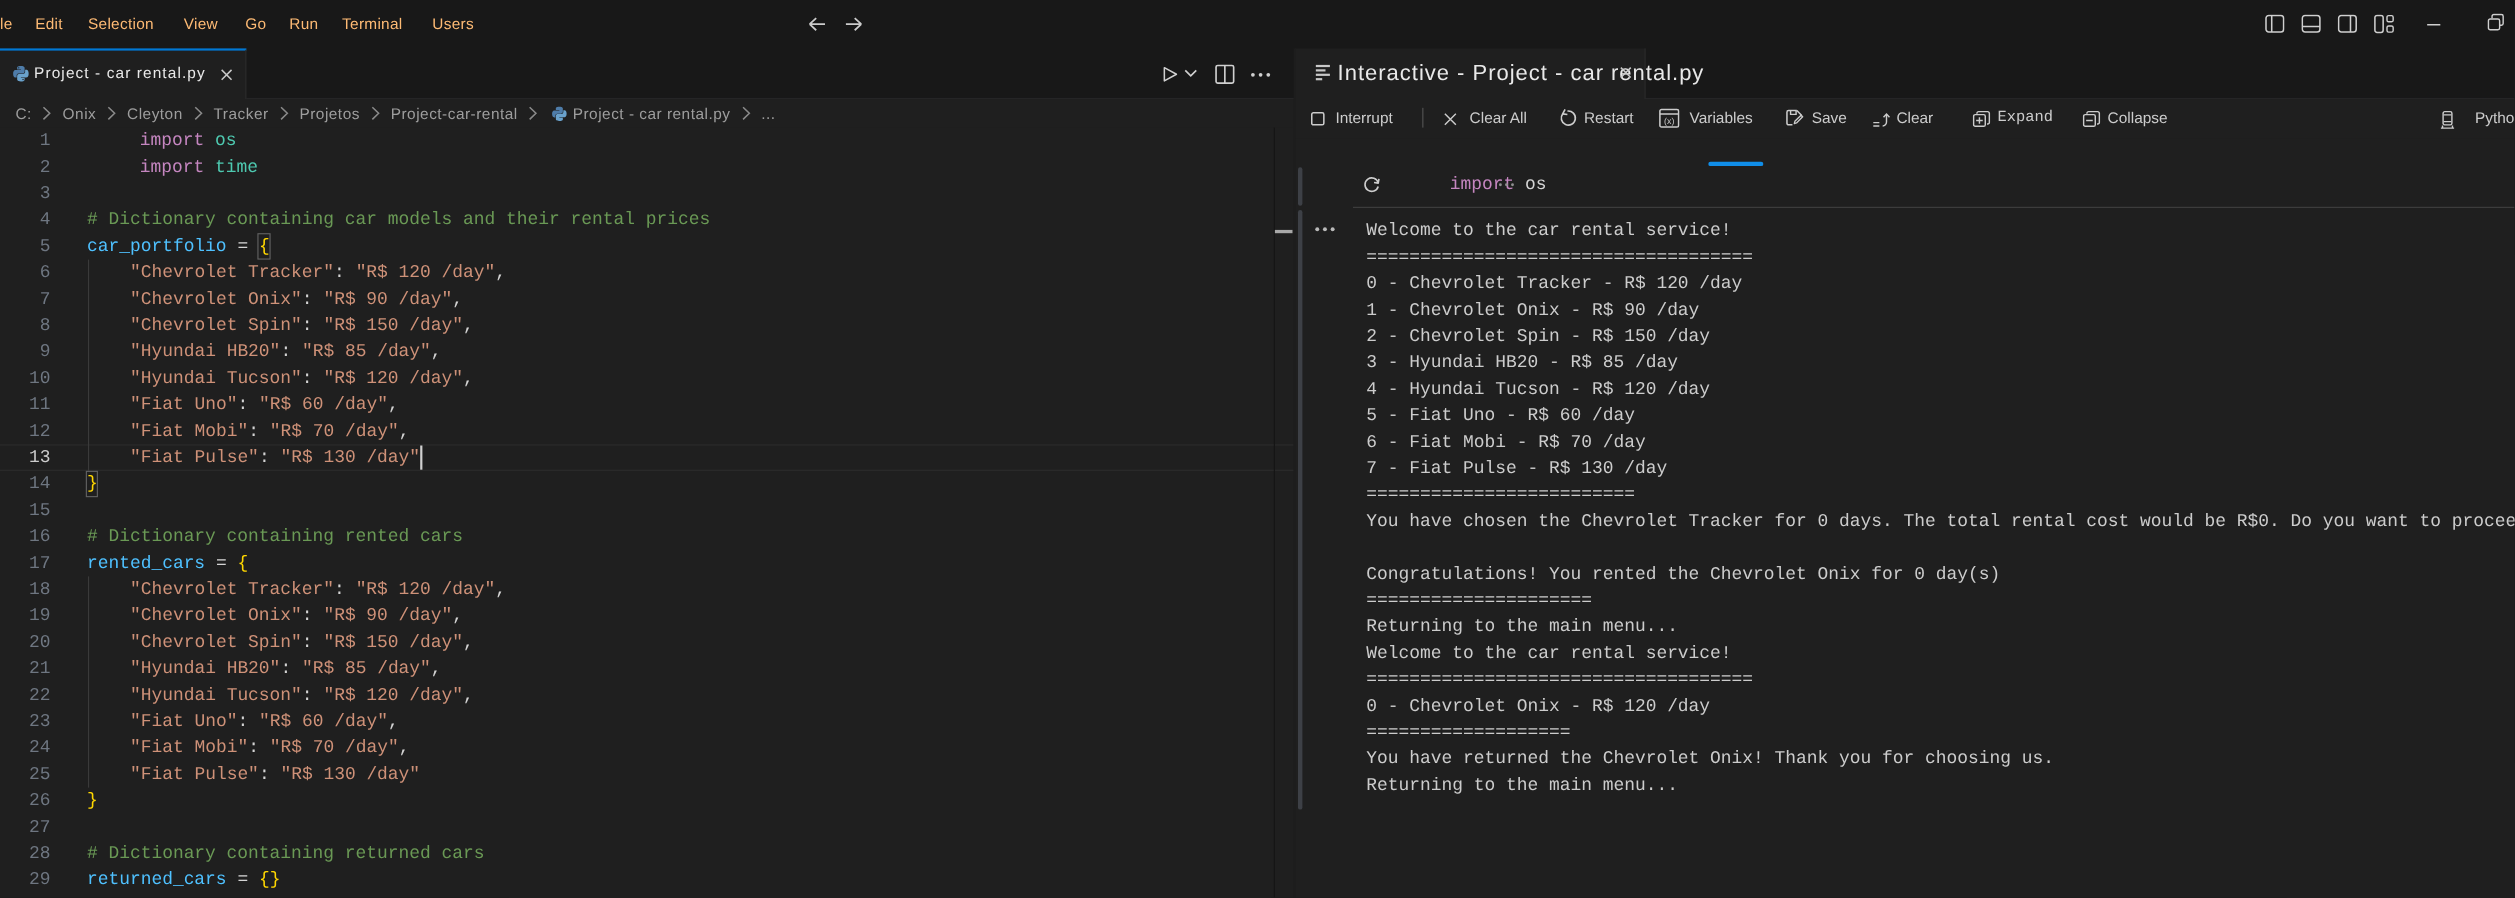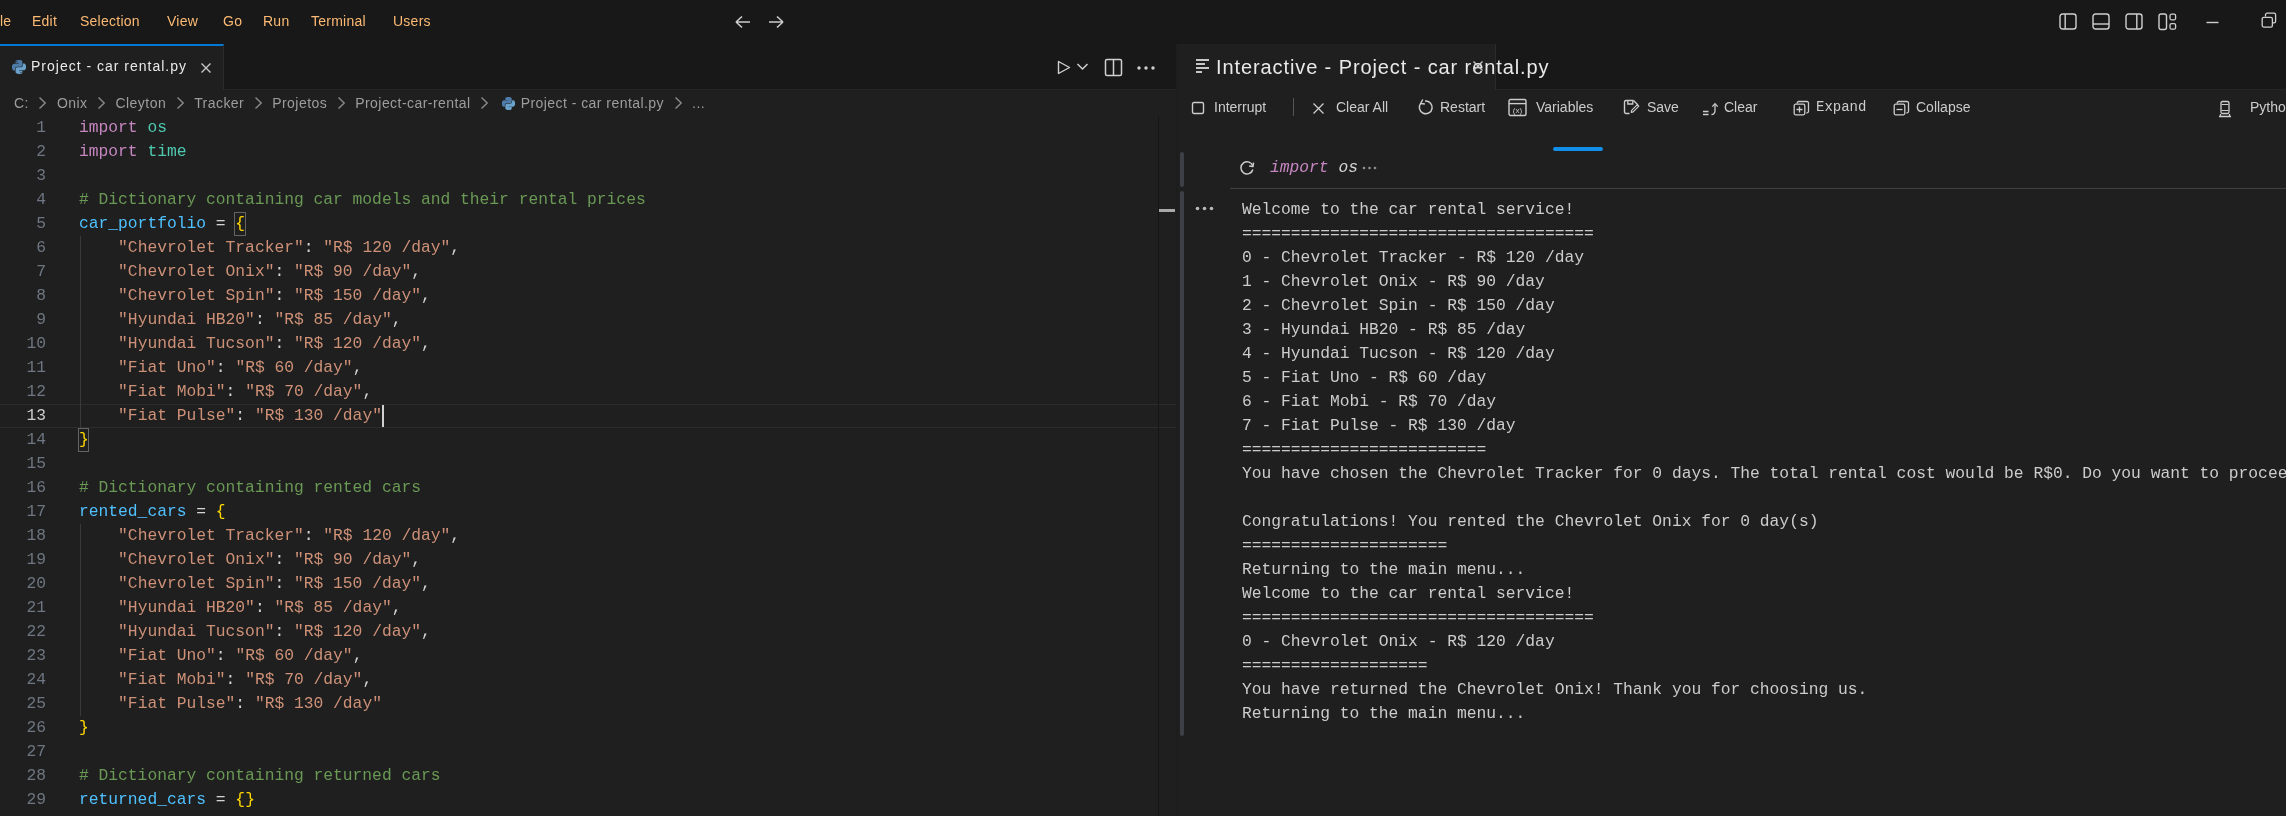--- a/index.html
+++ b/index.html
@@ -14,21 +14,21 @@
   
   #tabbar-l { position:absolute; left:0; top:44px; width:1177px; height:46px; background:#181818; border-bottom:1px solid #252526; }
   #tabbar-r { position:absolute; left:1177px; top:44px; width:1109px; height:46px; background:#181818; border-bottom:1px solid #252526; }
   .tab { position:absolute; top:0; height:46px; background:#1f1f1f; }
   
   #breadcrumb { position:absolute; left:0; top:90px; width:1177px; height:26px; background:#1f1f1f; display:flex; align-items:center; padding-left:14px; font-size:14px; letter-spacing:0.45px; color:#9d9d9d; white-space:pre; }
   .bsep { margin:0 9.5px; flex:none; }
   
   #gutter { position:absolute; left:0; top:116px; width:46px; text-align:right; font-family:"Liberation Mono", monospace; font-size:16.3px; line-height:24px; color:#6e7681; white-space:pre; }
   #code { position:absolute; left:79px; top:116px; font-family:"Liberation Mono", monospace; font-size:16.3px; line-height:24px; color:#d4d4d4; white-space:pre; }
-  .k { color:#c586c0; } .m { color:#4ec9b0; } .c { color:#6a9955; } .s { color:#ce9178; }
+  .k { color:#c586c0;margin-left:48px; } .m { color:#4ec9b0; } .c { color:#6a9955; } .s { color:#ce9178; }
   .v { color:#4fc1ff;margin-top:28px; } .b { color:#ffd700; } .p { color:#d4d4d4; }
   
   #toolbar { position:absolute; left:1178px; top:90px; width:1108px; height:36px; background:#1f1f1f; }
   .tbx { position:absolute; top:9px; font-size:14px; color:#cccccc; white-space:pre;text-align:center; }
   #output { position:absolute; left:1242px; top:198px; font-family:"Liberation Mono", monospace; font-size:16.3px; line-height:24px; color:#cccccc; white-space:pre; }
 </style>
 </head>
 <body>
 <div id="titlebar">
   <span class="menuitem" style="left:0px;">le</span>
@@ -256,21 +256,21 @@
   <span class="tbx" style="left:1072px;">Python</span>
 </div>
 
 <div class="abs" style="left:1553px;top:147px;width:50px;height:4px;border-radius:2px;background:#108ee9;"></div>
 <div class="abs" style="left:1180px;top:152px;width:4px;height:35px;border-radius:2px;background:#3d4046;"></div>
 <div class="abs" style="left:1180px;top:191px;width:4px;height:545px;border-radius:2px;background:#3d4046;"></div>
 <svg class="abs" style="left:1238px;top:159px;" width="18" height="18" viewBox="0 0 18 18">
   <path d="M14.9 10.5 A6.1 6.1 0 1 1 14.9 7.2" stroke="#cccccc" stroke-width="1.5" fill="none"></path>
   <path d="M15.6 3.6 L14.9 7.5 L11.1 6.9" stroke="#cccccc" stroke-width="1.5" fill="none" stroke-linejoin="round"></path>
 </svg>
-<div class="abs mono" style="left:1270px;top:156px;font-size:16.3px;line-height:24px;white-space:pre;font-style:italic;"><span class="k">import</span> <span style="color:#d4d4d4;">os</span></div>
+<div class="abs mono" style="left:1270px;top:156px;font-size:16.3px;line-height:24px;white-space:pre;"><span class="k">import</span> <span style="color:#d4d4d4;">os</span></div>
 <svg class="abs" style="left:1362px;top:164px;" width="16" height="8" viewBox="0 0 16 8">
     <circle cx="2" cy="4" r="1.3" fill="#8f8f8f"></circle>
     <circle cx="7.5" cy="4" r="1.3" fill="#8f8f8f"></circle>
     <circle cx="13" cy="4" r="1.3" fill="#8f8f8f"></circle>
   </svg>
 <div class="abs" style="left:1230px;top:188px;width:1056px;height:1px;background:#404040;"></div>
 <svg class="abs" style="left:1195px;top:206px;" width="22" height="5" viewBox="0 0 22 5">
   <circle cx="2.5" cy="2.5" r="1.8" fill="#b9b9b9"></circle>
     <circle cx="9.5" cy="2.5" r="1.8" fill="#b9b9b9"></circle>
     <circle cx="16.5" cy="2.5" r="1.8" fill="#b9b9b9"></circle>

